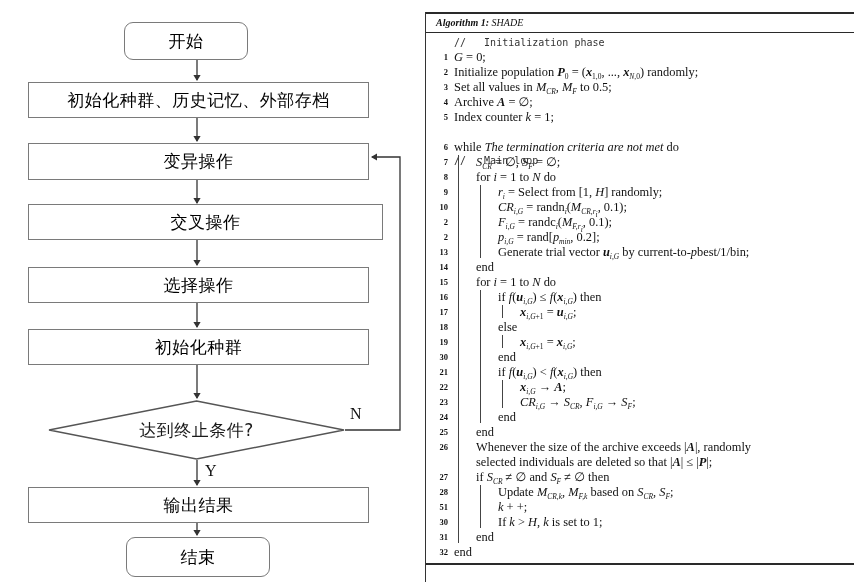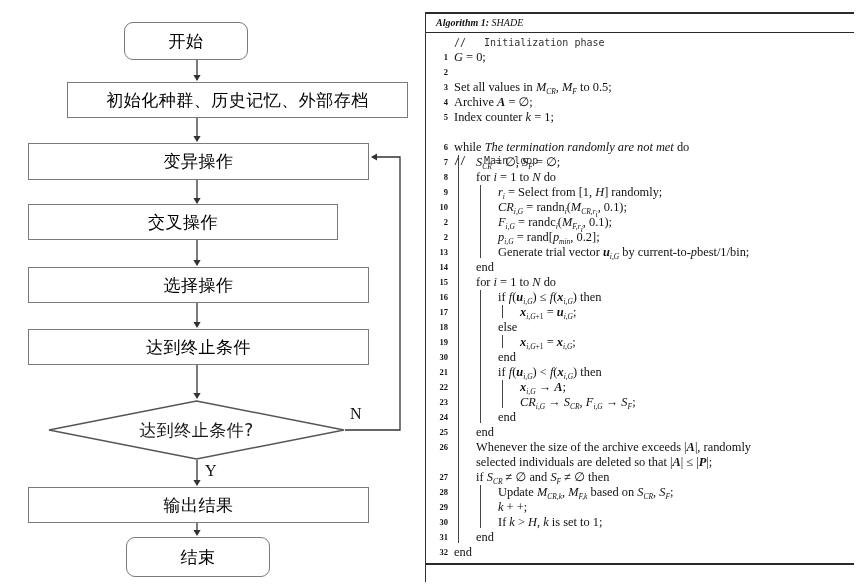--- a/index.html
+++ b/index.html
@@ -102,38 +102,38 @@
       <line x1="197" y1="522" x2="197" y2="535" marker-end="url(#arw)"></line>
 
       <path d="M345,430 L400,430 L400,157 L372,157" marker-end="url(#arw)"></path>
     </g>
   </svg>
 
   <div class="fc-box fc-term" style="left:124px;top:22px;width:124px;height:38px;">
     <span>开始</span>
   </div>
 
-  <div class="fc-box" style="left:28px;top:82px;width:341px;height:36px;margin-left:39px;">
+  <div class="fc-box" style="left:28px;top:82px;width:341px;height:36px;">
     <span>初始化种群、历史记忆、外部存档</span>
   </div>
 
   <div class="fc-box" style="left:28px;top:143px;width:341px;height:37px;">
     <span>变异操作</span>
   </div>
 
-  <div class="fc-box" style="left:28px;top:204px;width:310px;height:36px;">
+  <div class="fc-box" style="left:28px;top:204px;width:355px;height:36px;">
     <span>交叉操作</span>
   </div>
 
   <div class="fc-box" style="left:28px;top:267px;width:341px;height:36px;">
     <span>选择操作</span>
   </div>
 
   <div class="fc-box" style="left:28px;top:329px;width:341px;height:36px;">
-    <span>达到终止条件</span>
+    <span>初始化种群</span>
   </div>
 
   <div class="fc-diamond" style="left:48px;top:400px;width:297px;height:60px;">
     <svg width="297" height="60" viewBox="0 0 297 60">
       <polygon points="148.5,1 296,30 148.5,59 1,30" fill="#ffffff" stroke="#555" stroke-width="1.4"></polygon>
     </svg>
     <span>达到终止条件?</span>
   </div>
 
   <div class="fc-label" style="left:350px;top:405px;">N</div>
@@ -159,40 +159,41 @@
       <div class="aline">
         <span class="lno"></span>
         <span class="atxt" style="left: 28px;"><span class="cmt">//&nbsp;&nbsp; Initialization phase</span></span>
       </div>
       <div class="aline">
         <span class="lno">1</span>
         <span class="atxt" style="left: 28px;"><i class="v">G</i> = 0;</span>
       </div>
       <div class="aline">
         <span class="lno">2</span>
+        <span class="atxt" style="left: 28px;">Initialize population <b class="bm">P</b><sub>0</sub> = (<b class="bm">x</b><sub>1,0</sub>, ..., <b class="bm">x</b><sub><i>N</i>,0</sub>) randomly;</span>
       </div>
       <div class="aline">
         <span class="lno">3</span>
         <span class="atxt" style="left: 28px;">Set all values in <i class="v">M<sub>CR</sub></i>, <i class="v">M<sub>F</sub></i> to 0.5;</span>
       </div>
       <div class="aline">
         <span class="lno">4</span>
         <span class="atxt" style="left: 28px;">Archive <b class="bm">A</b> = ∅;</span>
       </div>
       <div class="aline">
         <span class="lno">5</span>
         <span class="atxt" style="left: 28px;">Index counter <i class="v">k</i> = 1;</span>
       </div>
       <div class="aline">
         <span class="lno"></span>
         <span class="atxt" style="left: 28px; margin-top: 28px;"><span class="cmt">//&nbsp;&nbsp; Main loop</span></span>
       </div>
       <div class="aline">
         <span class="lno">6</span>
-        <span class="atxt" style="left: 28px;"><span class="kw">while</span> <span class="it">The termination randomly are not met</span> <span class="kw">do</span></span>
+        <span class="atxt" style="left: 28px;"><span class="kw">while</span> <span class="it">The termination criteria are not met</span> <span class="kw">do</span></span>
       </div>
       <div class="aline">
         <span class="lno">7</span>
         <span class="atxt" style="left: 50px;"><i class="v">S<sub>CR</sub></i> = ∅, <i class="v">S<sub>F</sub></i> = ∅;</span>
       </div>
       <div class="aline">
         <span class="lno">8</span>
         <span class="atxt" style="left: 50px;"><span class="kw">for</span> <i class="v">i</i> = 1 <span class="kw">to</span> <i class="v">N</i> <span class="kw">do</span></span>
       </div>
       <div class="aline">
@@ -273,21 +274,21 @@
       </div>
       <div class="aline">
         <span class="lno">27</span>
         <span class="atxt" style="left: 50px;"><span class="kw">if</span> <i class="v">S<sub>CR</sub></i> ≠ ∅ <span class="kw">and</span> <i class="v">S<sub>F</sub></i> ≠ ∅ <span class="kw">then</span></span>
       </div>
       <div class="aline">
         <span class="lno">28</span>
         <span class="atxt" style="left: 72px;">Update <i class="v">M<sub>CR,k</sub></i>, <i class="v">M<sub>F,k</sub></i> based on <i class="v">S<sub>CR</sub></i>, <i class="v">S<sub>F</sub></i>;</span>
       </div>
       <div class="aline">
-        <span class="lno">29</span>
+        <span class="lno">51</span>
         <span class="atxt" style="left: 72px;"><i class="v">k</i> + +;</span>
       </div>
       <div class="aline">
         <span class="lno">30</span>
         <span class="atxt" style="left: 72px;">If <i class="v">k</i> &gt; <i class="v">H</i>, <i class="v">k</i> is set to 1;</span>
       </div>
       <div class="aline">
         <span class="lno">31</span>
         <span class="atxt" style="left: 50px;"><span class="kw">end</span></span>
       </div>

